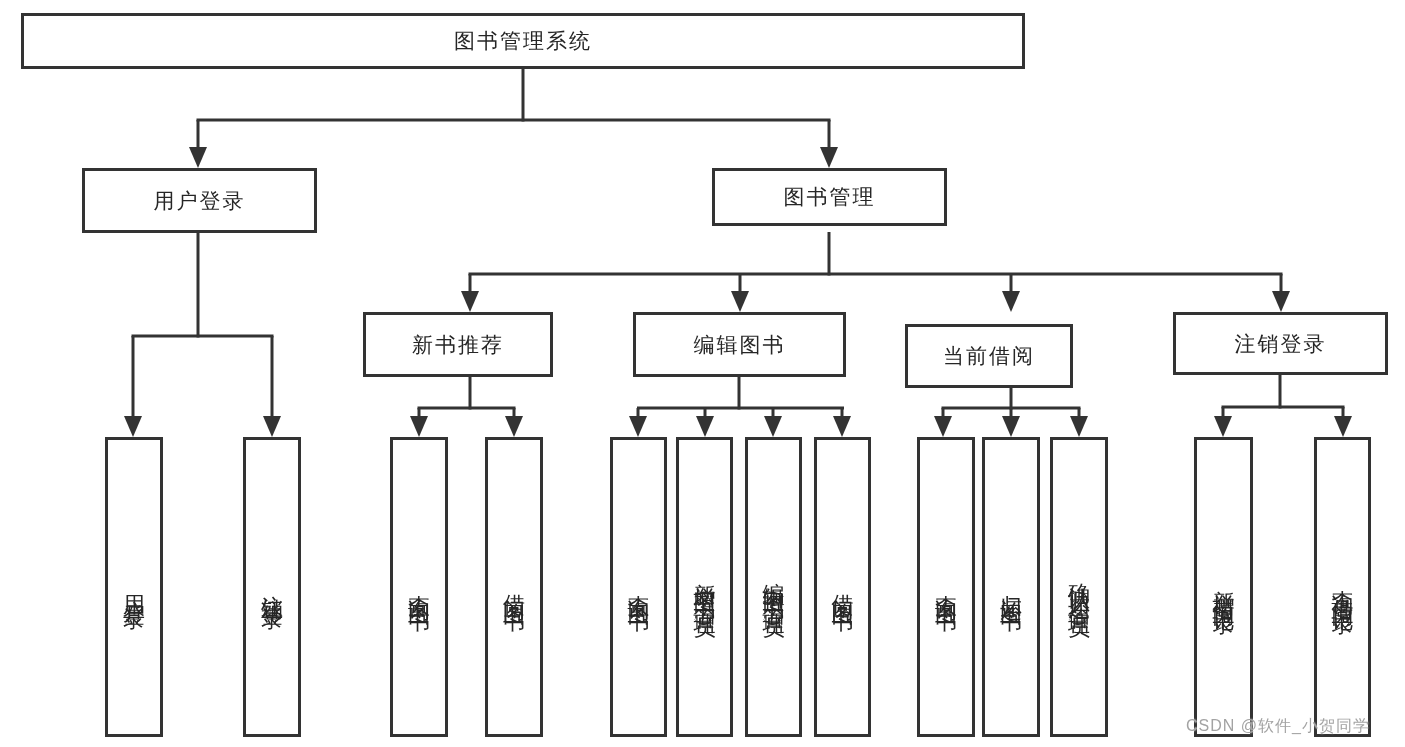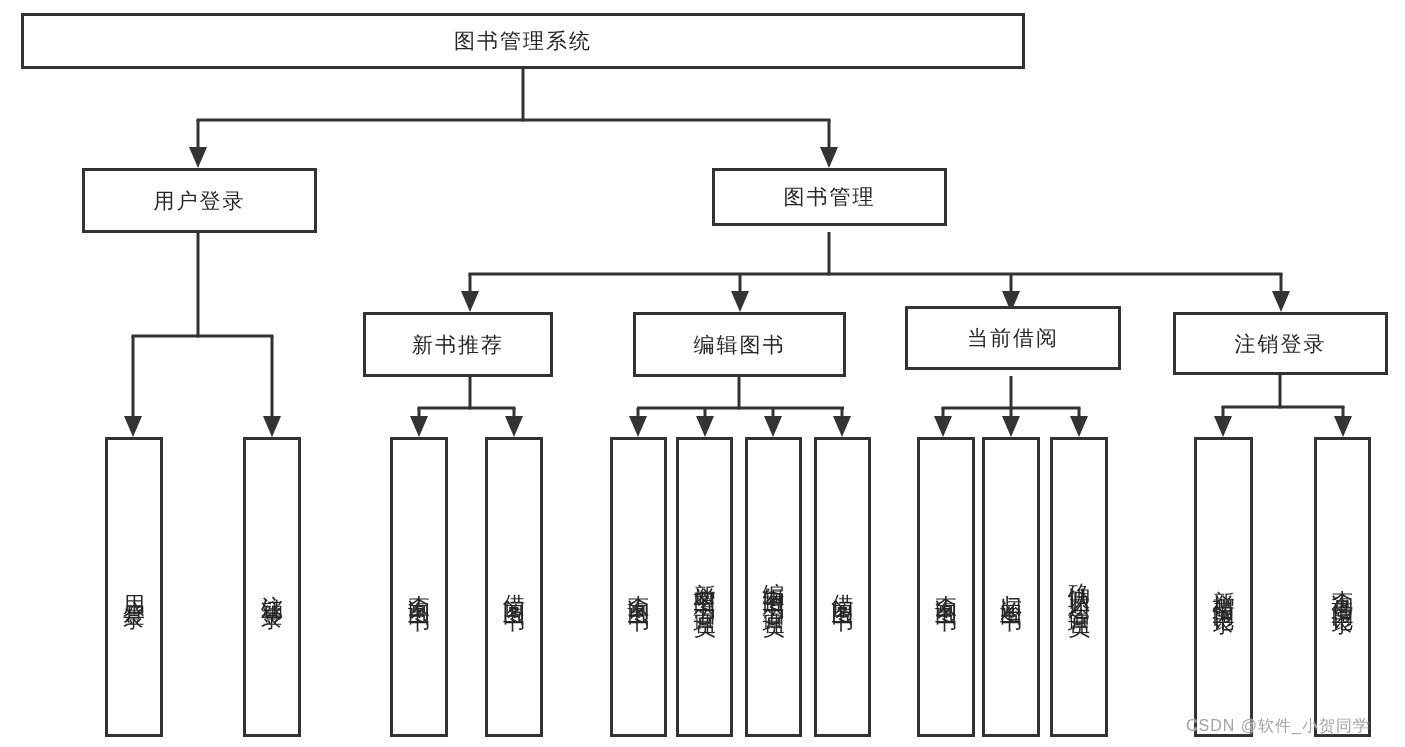--- a/index.html
+++ b/index.html
@@ -99,21 +99,21 @@
     </g>
   </svg>
 
   <div class="box hbox" style="left:21px;top:13px;width:1004px;height:56px;">图书管理系统</div>
 
   <div class="box hbox" style="left:82px;top:168px;width:235px;height:65px;">用户登录</div>
   <div class="box hbox" style="left:712px;top:168px;width:235px;height:58px;">图书管理</div>
 
   <div class="box hbox" style="left:363px;top:312px;width:190px;height:65px;">新书推荐</div>
   <div class="box hbox" style="left:633px;top:312px;width:213px;height:65px;">编辑图书</div>
-  <div class="box hbox" style="left:905px;top:306px;width:216px;height:64px;">当前借阅</div>
+  <div class="box hbox" style="left:905px;top:324px;width:168px;height:64px;">当前借阅</div>
   <div class="box hbox" style="left:1173px;top:312px;width:215px;height:63px;">注销登录</div>
 
   <div class="box vbox" style="left:105px;top:437px;width:58px;height:300px;">用户登录</div>
   <div class="box vbox" style="left:243px;top:437px;width:58px;height:300px;">注销登录</div>
 
   <div class="box vbox" style="left:390px;top:437px;width:58px;height:300px;">查询图书</div>
   <div class="box vbox" style="left:485px;top:437px;width:58px;height:300px;">借阅图书</div>
 
   <div class="box vbox" style="left:610px;top:437px;width:57px;height:300px;">查询图书</div>
   <div class="box vbox" style="left:676px;top:437px;width:57px;height:300px;">新增图书（管理员）</div>

